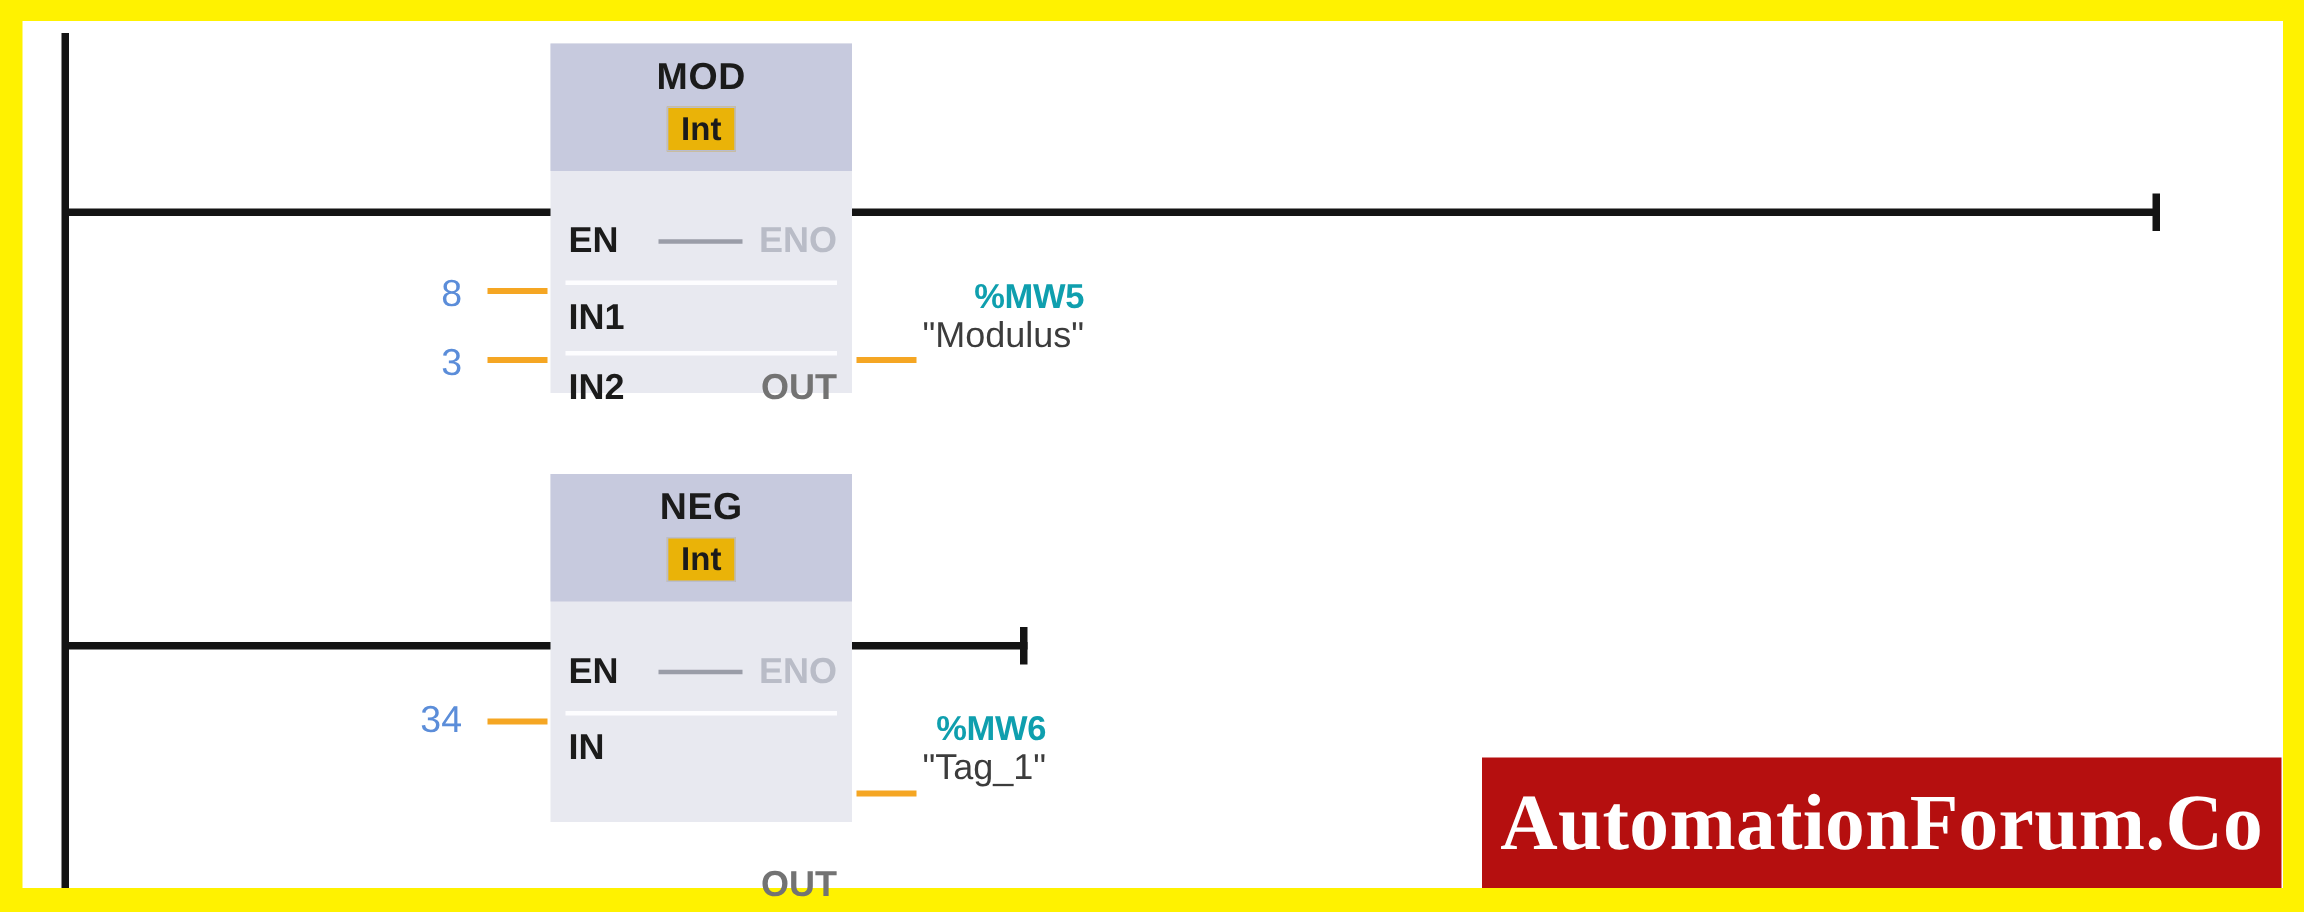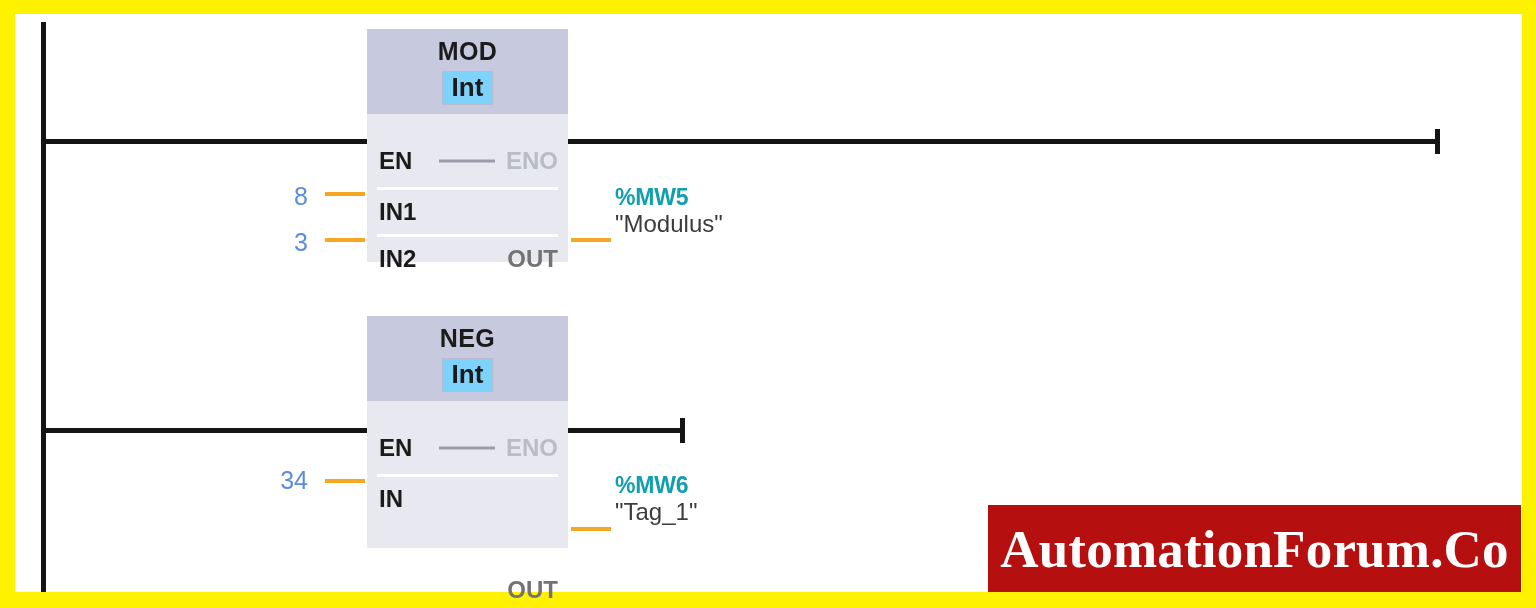--- a/index.html
+++ b/index.html
@@ -69,24 +69,24 @@
     font-size: 25px;
     font-weight: bold;
     color: #1b1b1b;
     letter-spacing: 0.4px;
   }
   .fb-type {
     position: absolute;
     top: 42px;
     left: 50%;
     transform: translateX(-50%);
-    background: #7dd3fc;
+    background: #eab308;
     border: 1px solid #b9bccd;
     padding: 2px 9px 3px 9px;
-    font-size: 26px;
+    font-size: 22px;
     font-weight: bold;
     color: #1b1b1b;
     line-height: 1.05;
   }
 
   .fb-body {
     position: relative;
     height: 100%;
     text-align: center;
   }
@@ -155,20 +155,21 @@
   .tag {
     position: absolute;
     white-space: nowrap;
     line-height: 1.12;
   }
   .tag-addr {
     font-size: 23px;
     font-weight: bold;
     color: #0f9fae;
     letter-spacing: -0.2px;
+    text-align: right;
   }
   .tag-name {
     font-size: 24px;
     color: #3c3c3c;
   }
 
   
   .watermark {
     position: absolute;
     background: #b50f0f;

